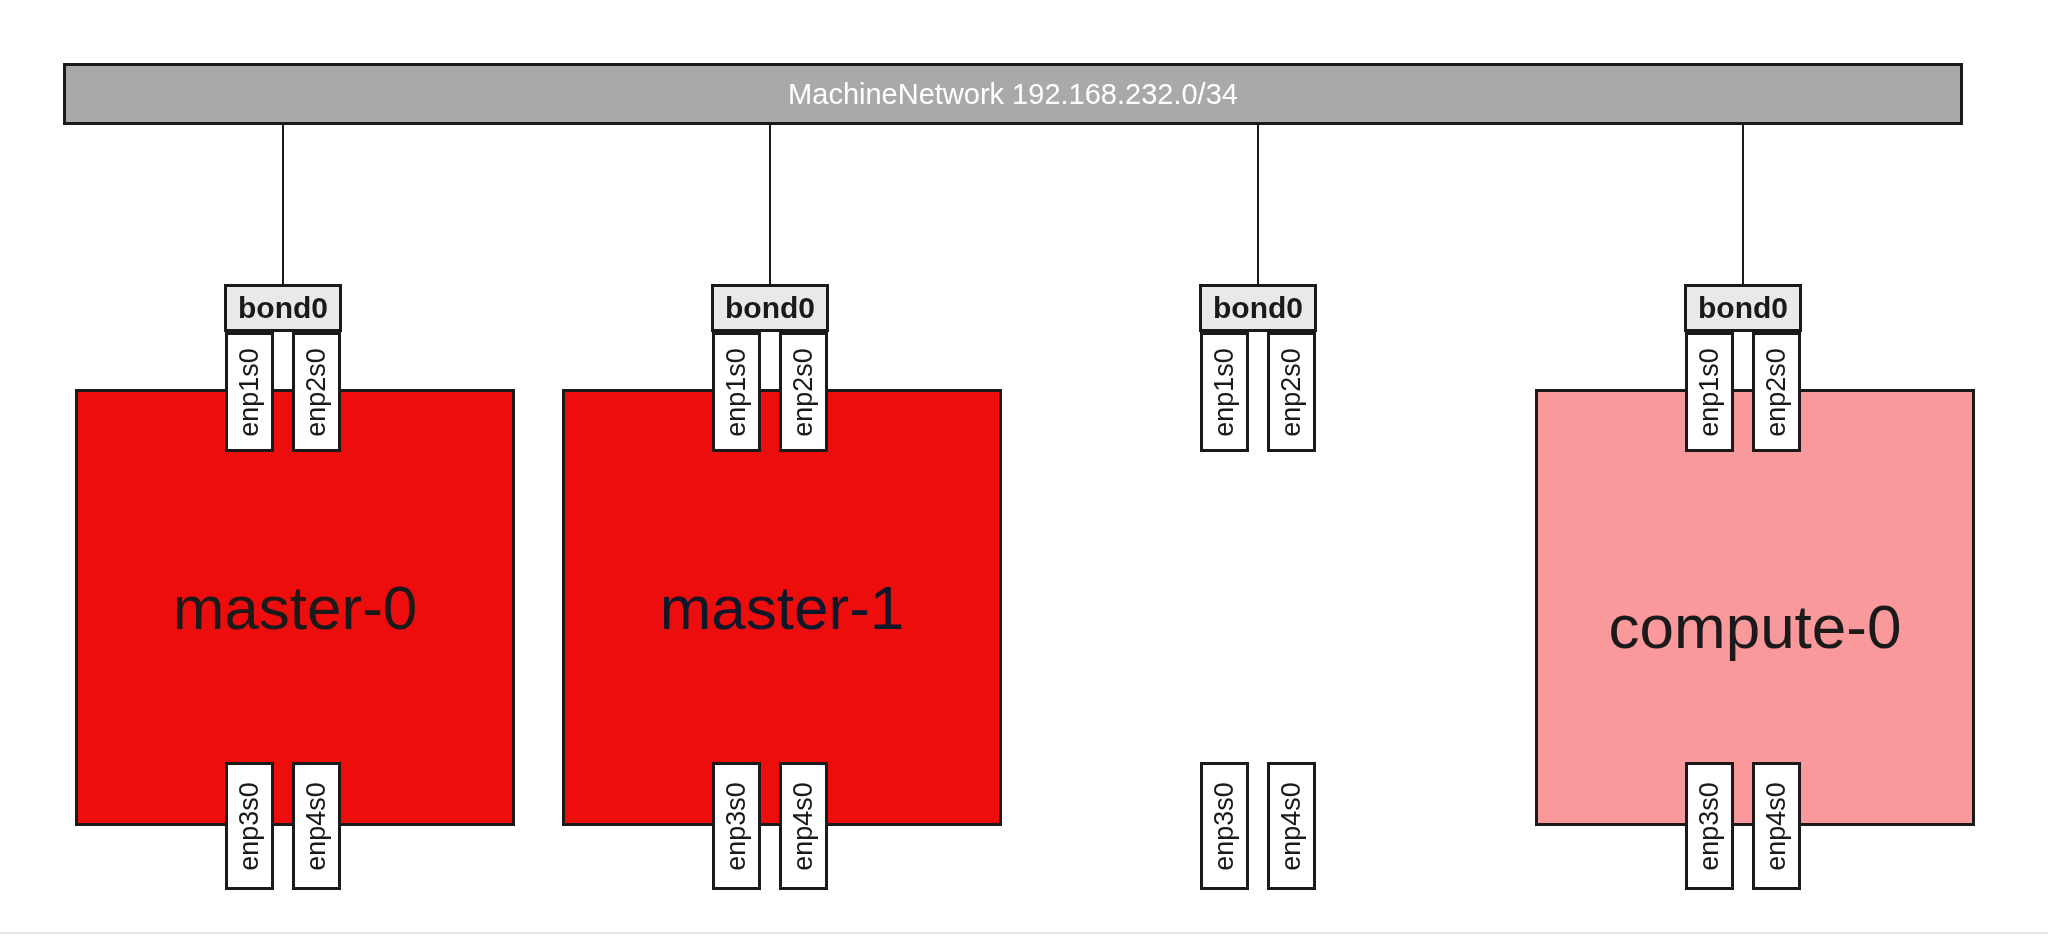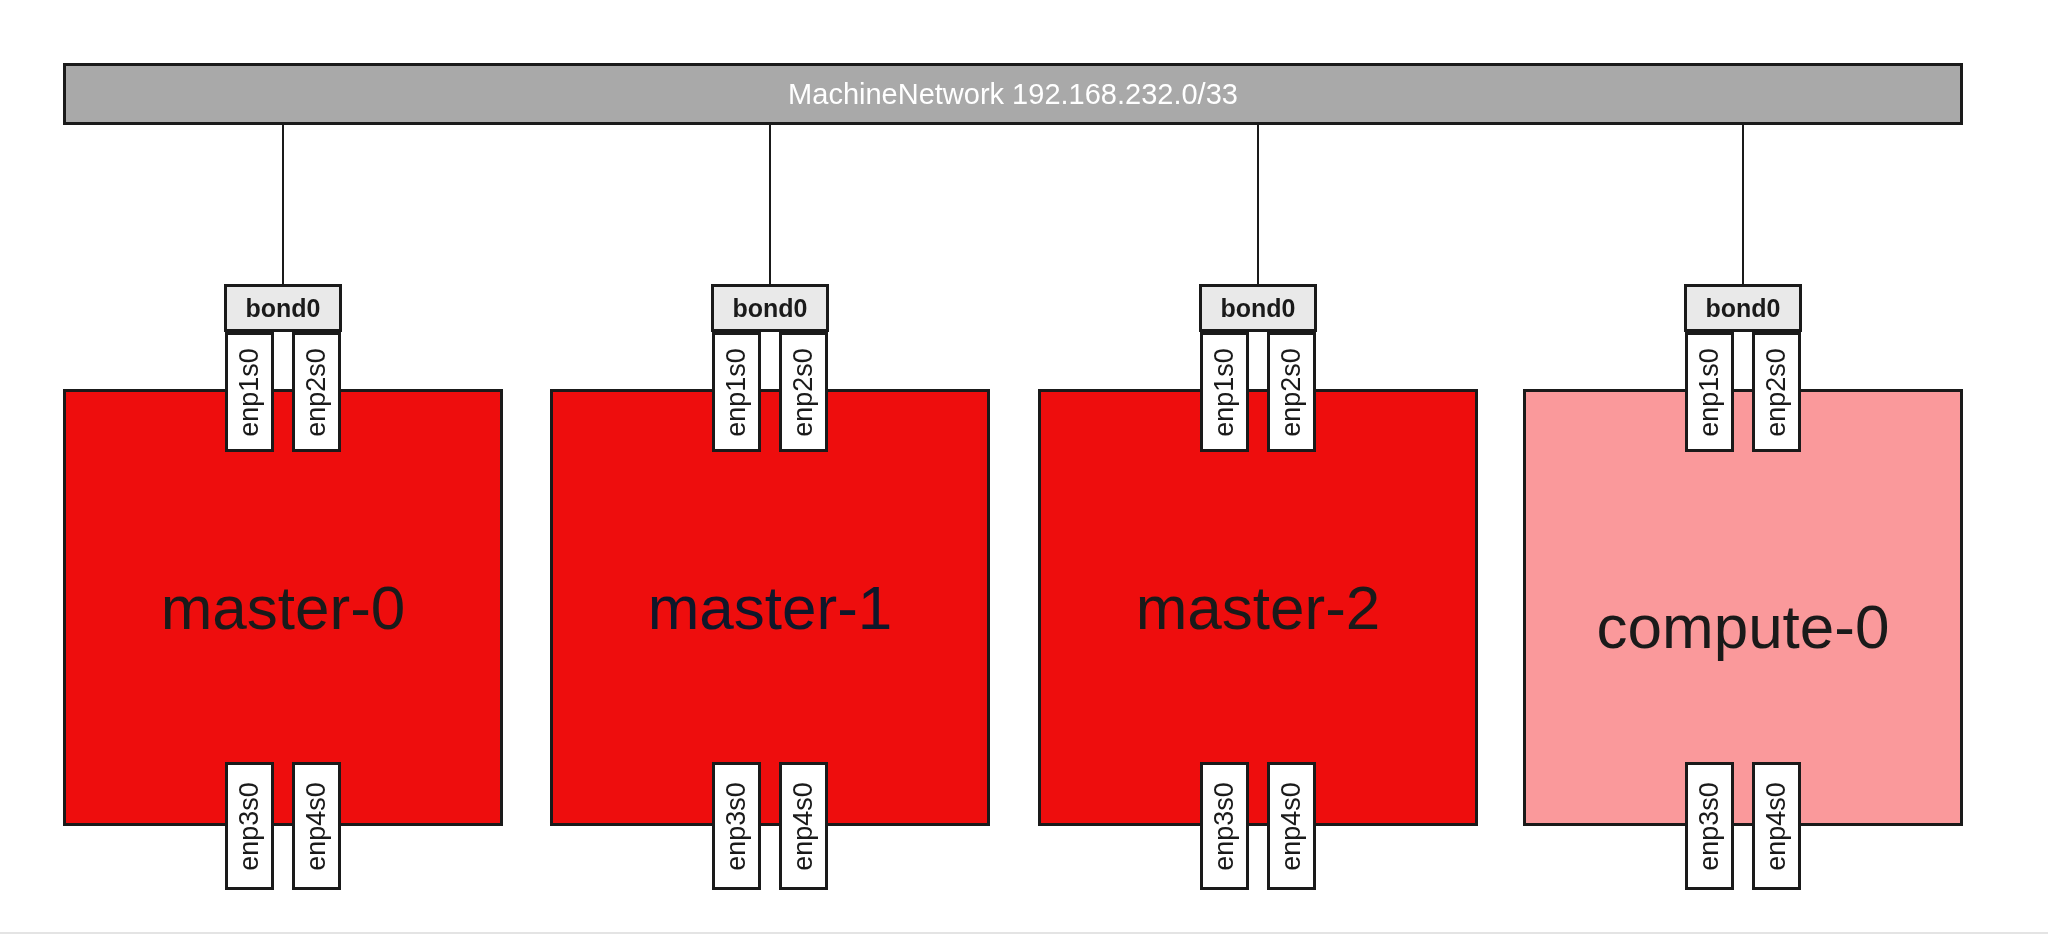--- a/index.html
+++ b/index.html
@@ -37,21 +37,21 @@
 
   .connector {
     position: absolute;
     left: 219px; top: 124px;
     width: 2px; height: 160px;
     background: #1a1a1a;
   }
 
   .node-box {
     position: absolute;
-    left: 0; top: 389px;
+    left: 12px; top: 389px;
     width: 440px; height: 437px;
     box-sizing: border-box;
     border: 3px solid #1a1a1a;
     display: flex; align-items: center; justify-content: center;
   }
   .node-label {
     font-size: 62px;
     line-height: 1;
     white-space: nowrap;
   }
@@ -77,37 +77,37 @@
   .bond {
     position: absolute;
     left: 161px; top: 284px;
     width: 118px; height: 48px;
     box-sizing: border-box;
     border: 3px solid #1a1a1a;
     display: flex; align-items: center; justify-content: center;
   }
   .bond-label {
     font-weight: bold;
-    font-size: 25px;
+    font-size: 30px;
     line-height: 1;
   }
 
   .bottom-divider {
     position: absolute;
     left: 0; top: 932px;
     width: 2048px; height: 2px;
   }
 </style>
 </head>
 <body>
 
 <div class="canvas">
 
   <div class="net-bar" style="background: rgb(169, 169, 169); color: rgb(255, 255, 255); border-color: rgb(26, 26, 26);">
-    <span class="net-bar-label">MachineNetwork 192.168.232.0/33</span>
+    <span class="net-bar-label">MachineNetwork 192.168.232.0/34</span>
   </div>
 
   <div id="nodes">
       <div class="node-group" style="left: 63px;">
       <div class="connector"></div>
       <div class="node-box" style="background: rgb(238, 13, 13); border-color: rgb(26, 26, 26);">
         <span class="node-label" style="color: rgb(26, 26, 26);">master-0</span>
       </div>
       <div class="iface top left" style="background: rgb(255, 255, 255); border-color: rgb(26, 26, 26);">
         <span class="iface-label" style="color: rgb(26, 26, 26);">enp1s0</span>
@@ -141,23 +141,20 @@
       </div>
       <div class="iface bottom right" style="background: rgb(255, 255, 255); border-color: rgb(26, 26, 26);">
         <span class="iface-label" style="color: rgb(26, 26, 26);">enp4s0</span>
       </div>
       <div class="bond" style="background: rgb(233, 233, 233); border-color: rgb(26, 26, 26);">
         <span class="bond-label" style="color: rgb(26, 26, 26);">bond0</span>
       </div>
     </div>
       <div class="node-group" style="left: 1038px;">
       <div class="connector"></div>
-      <div class="node-box" style="background: rgb(238, 13, 13); border-color: rgb(26, 26, 26);">
-        <span class="node-label" style="color: rgb(26, 26, 26);">master-2</span>
-      </div>
       <div class="iface top left" style="background: rgb(255, 255, 255); border-color: rgb(26, 26, 26);">
         <span class="iface-label" style="color: rgb(26, 26, 26);">enp1s0</span>
       </div>
       <div class="iface top right" style="background: rgb(255, 255, 255); border-color: rgb(26, 26, 26);">
         <span class="iface-label" style="color: rgb(26, 26, 26);">enp2s0</span>
       </div>
       <div class="iface bottom left" style="background: rgb(255, 255, 255); border-color: rgb(26, 26, 26);">
         <span class="iface-label" style="color: rgb(26, 26, 26);">enp3s0</span>
       </div>
       <div class="iface bottom right" style="background: rgb(255, 255, 255); border-color: rgb(26, 26, 26);">

